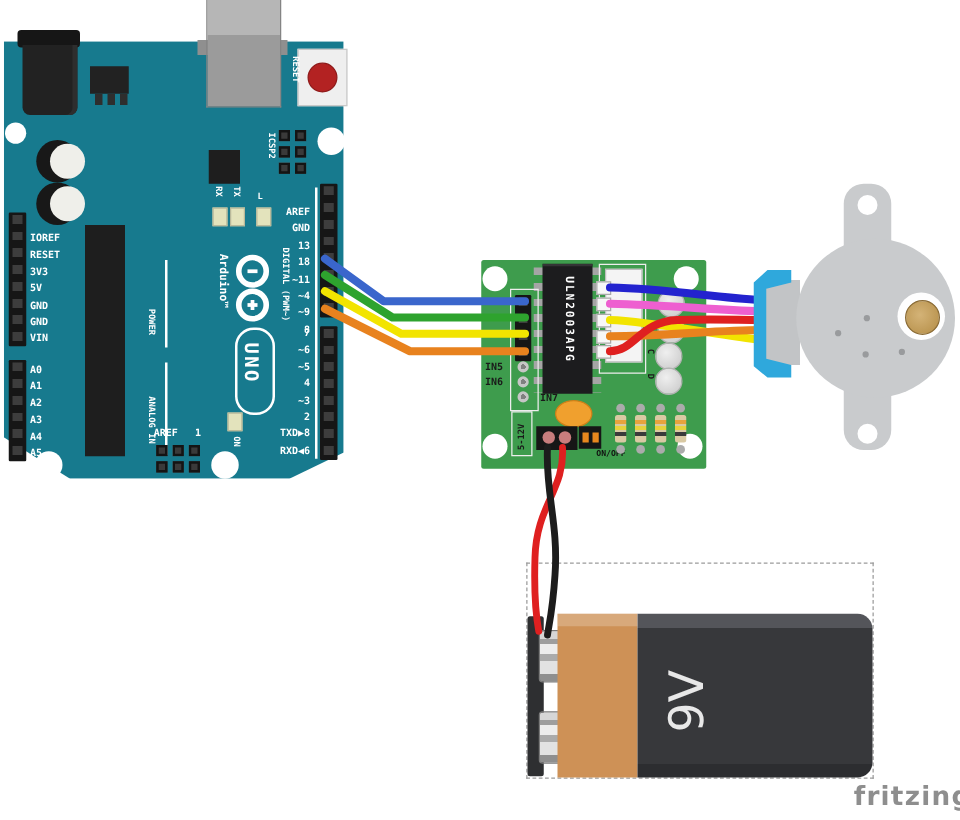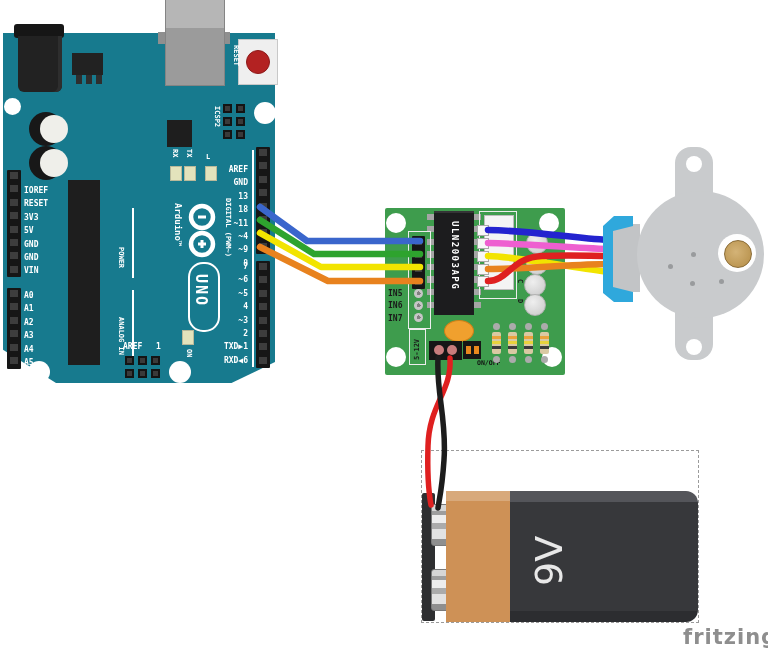--- a/index.html
+++ b/index.html
@@ -146,21 +146,21 @@
       <span>8</span>
     </div>
   <div class="abs strip" style="left:256px;top:261px;width:14px;height:107px;"></div>
   <div class="abs pinlabels r" style="left:198px;top:260px;width:50px;">
       <span>7</span>
       <span>~6</span>
       <span>~5</span>
       <span>4</span>
       <span>~3</span>
       <span>2</span>
-      <span>TXD▶1</span>
+      <span>TXD▶8</span>
       <span>RXD◀6</span>
     </div>
 
   <span class="abs" style="left:123px;top:342px;font-size:8px;font-weight:bold;color:#fff;">AREF</span>
   <span class="abs" style="left:156px;top:342px;font-size:8px;font-weight:bold;color:#fff;">1</span>
   <div class="abs icsp-grid" style="left:125px;top:356px;grid-template-columns:repeat(3,9px);">
     <i></i>
       <i></i>
       <i></i>
       <i></i>
@@ -180,21 +180,21 @@
   <span class="vtext" style="left:460px;top:221px;font-size:9px;letter-spacing:1.5px;">ULN2003APG</span>
 
   <div class="silkbox" style="left:408px;top:231px;width:21px;height:96px;"></div>
   <div class="abs strip" style="left:412px;top:236px;width:13px;height:53px;"></div>
   <div class="pad" style="left:414px;top:289px;"></div>
   <div class="pad" style="left:414px;top:301px;"></div>
   <div class="pad" style="left:414px;top:313px;"></div>
   <div class="abs pinlabels" style="left:388px;top:288px;color:#1A1A1A;">
       <span style="color:#1A1A1A;height:12.3px;line-height:12.3px;">IN5</span>
       <span style="color:#1A1A1A;height:12.3px;line-height:12.3px;">IN6</span>
-      <span style="color:#1A1A1A;height:12.3px;line-height:12.3px;">IN7</span>
+      <span style="color:#1A1A1A;height:12.3px;line-height:12.3px;margin-left:44px;">IN7</span>
     </div>
 
   <div class="silkbox" style="left:409px;top:329px;width:15px;height:34px;"></div>
   <span class="vtext ccw" style="left:413px;top:360px;color:#1A1A1A;">5-12V</span>
 
   <div class="abs" style="left:444px;top:320px;width:28px;height:20px;border-radius:50%;background:#F0A02E;border:1px solid #D08018;"></div>
 
   <div class="abs" style="left:429px;top:341px;width:33px;height:19px;background:#161616;"></div>
   <div class="abs" style="left:434px;top:345px;width:10px;height:10px;border-radius:50%;background:#C87D7D;"></div>
   <div class="abs" style="left:447px;top:345px;width:10px;height:10px;border-radius:50%;background:#C87D7D;"></div>

